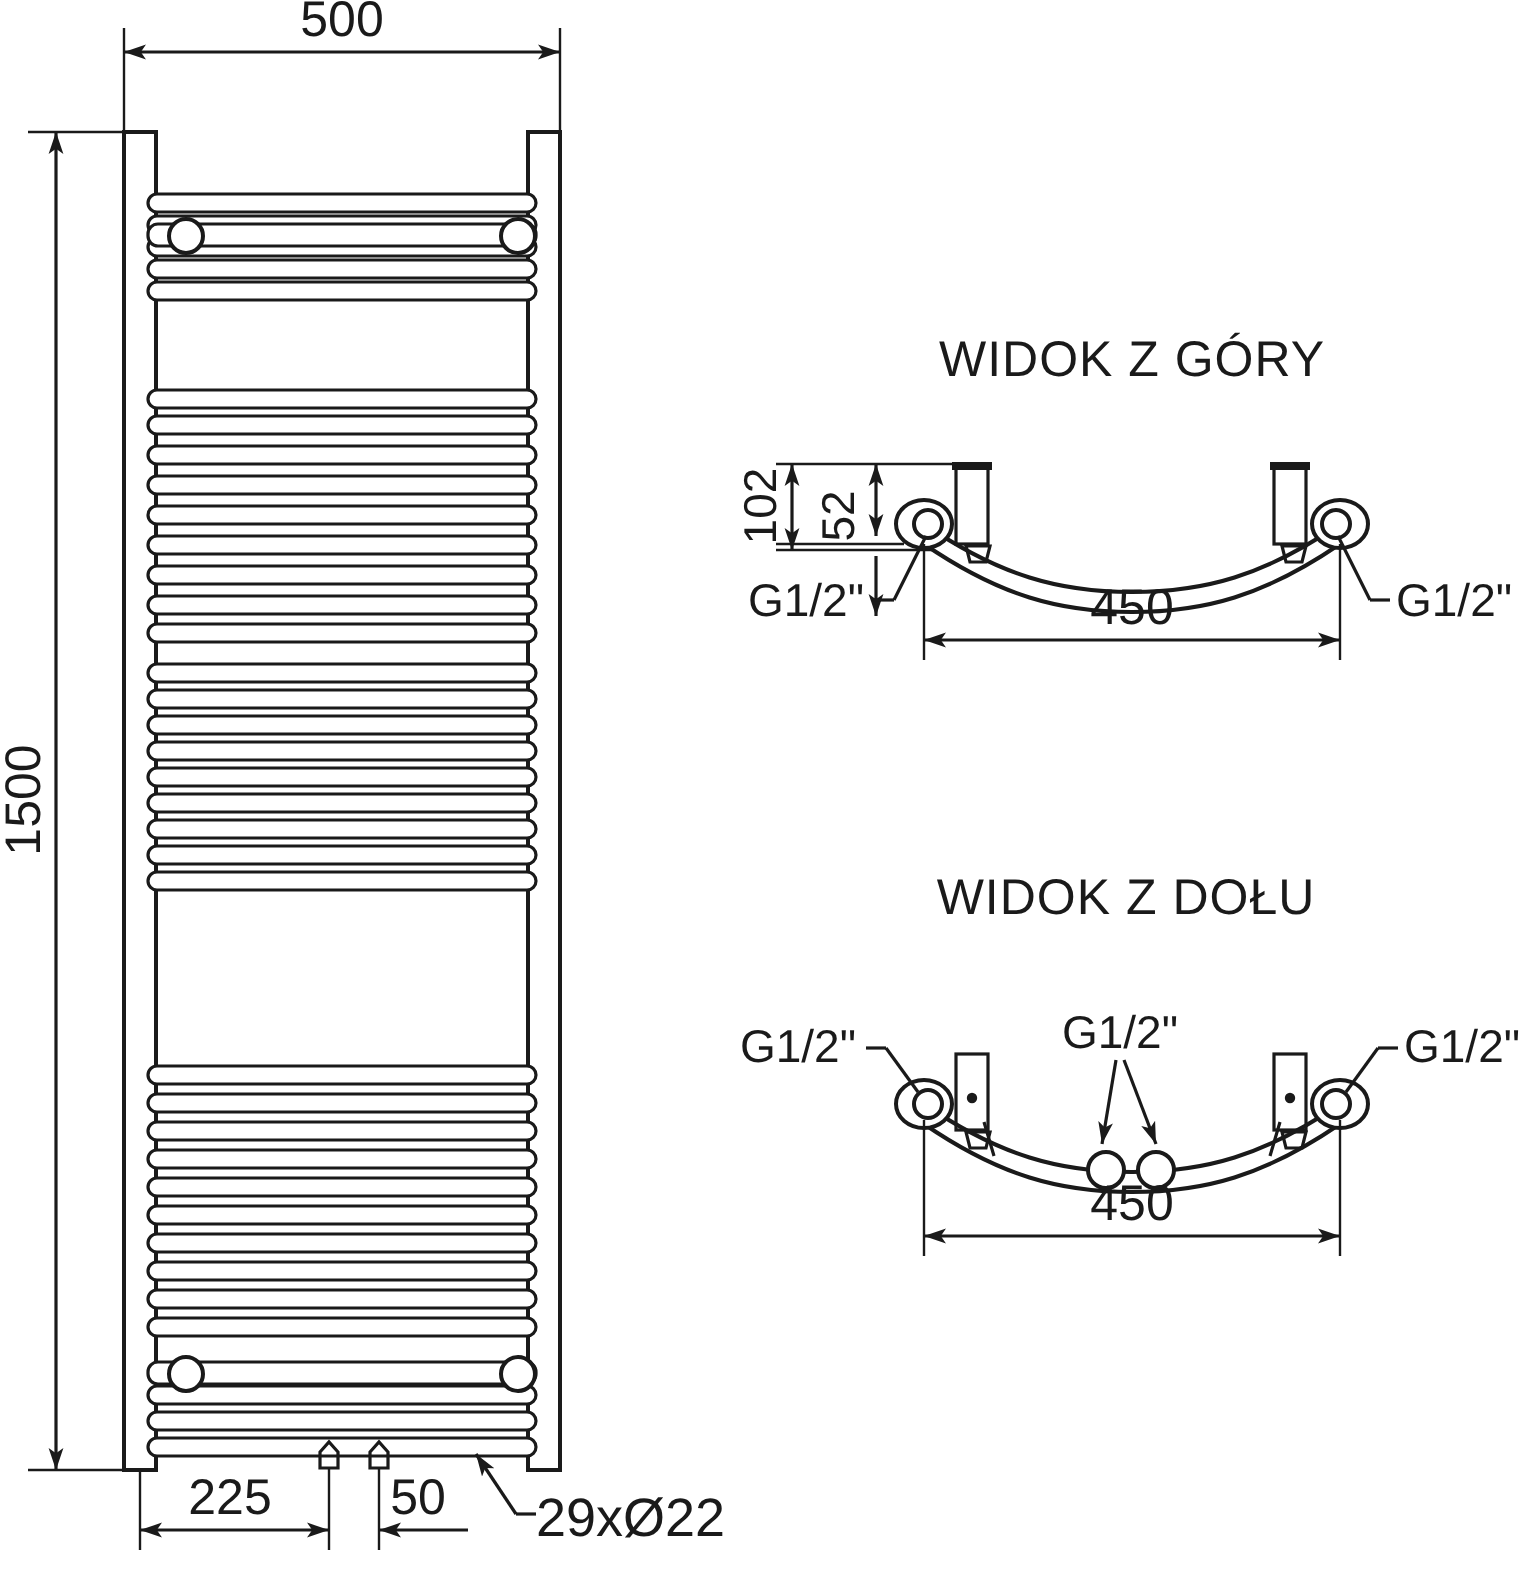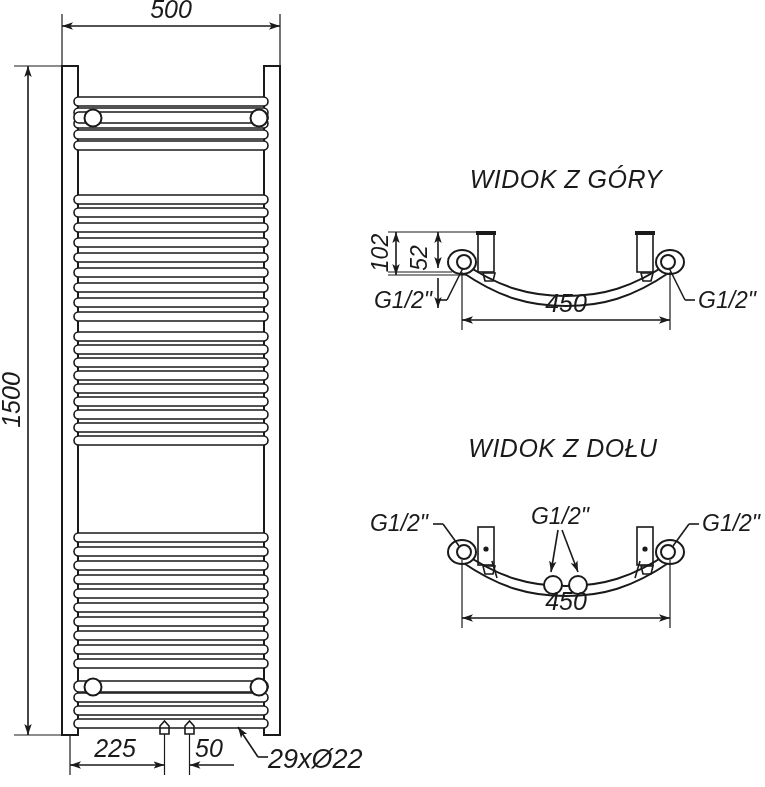--- a/index.html
+++ b/index.html
@@ -10,21 +10,20 @@
   body {
     width: 765px;
     height: 787px;
     font-family: "Liberation Sans", sans-serif;
     overflow: hidden;
   }
   #drawing-root {
     position: relative;
     width: 765px;
     height: 686px;
-    font-style: italic;
   }
   svg#tech-drawing {
     display: block;
     width: 765px;
     height: 787px;
   }
   text {
     font-family: "Liberation Sans", sans-serif;
     fill: #1a1a1a;
   }

